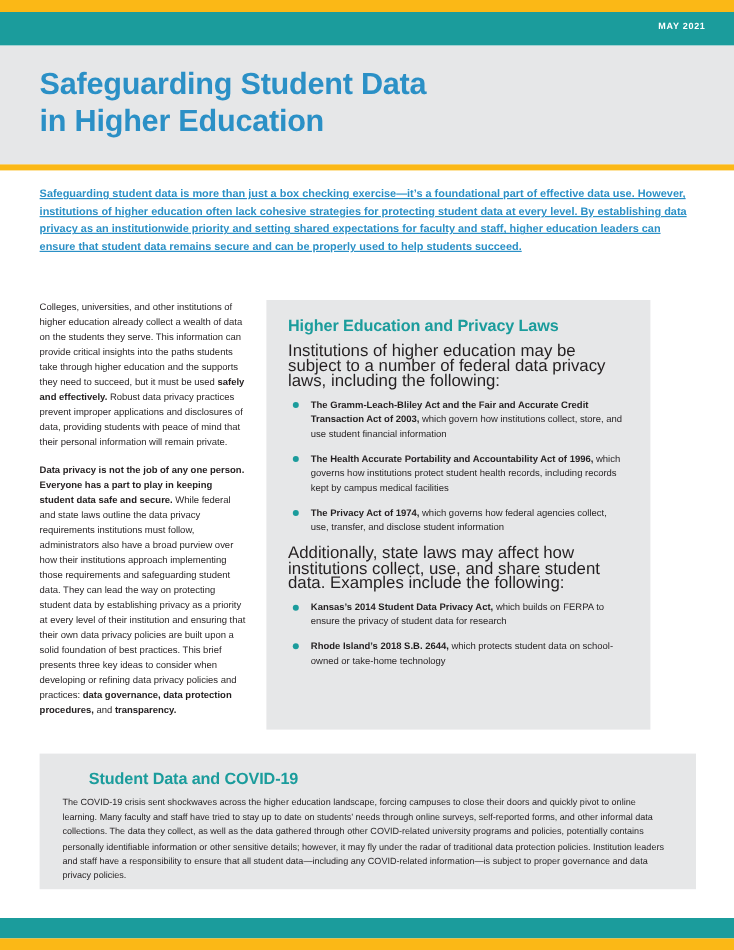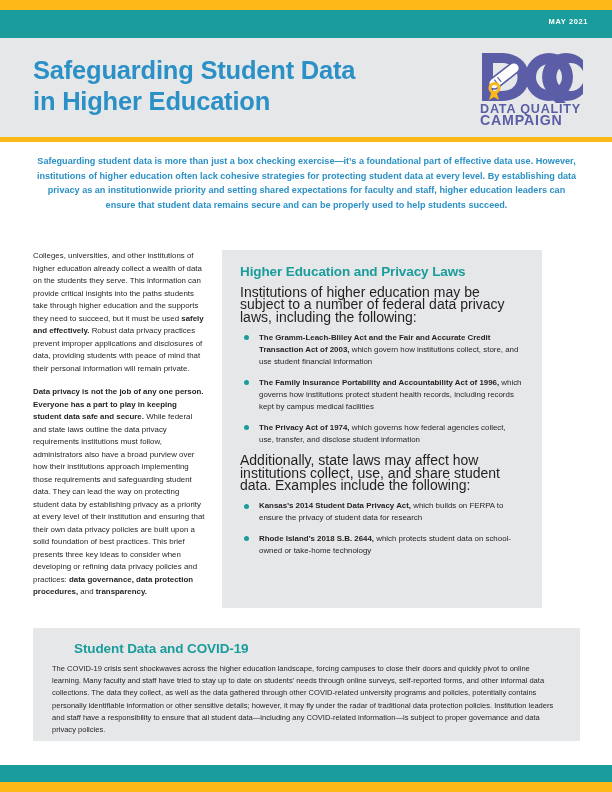--- a/index.html
+++ b/index.html
@@ -65,21 +65,22 @@
   .logo svg { display: block; }
 
   
   .intro {
     position: absolute; left: 33px; top: 154px;
     width: 547px;
     font-size: 9.1px;
     line-height: 14.6px;
     font-weight: 700;
     color: #2b90c6;
-    text-align: center;
+    text-align: left;
+    text-decoration: underline;
   }
 
   
   .left-col {
     position: absolute; left: 33px; top: 250px;
     width: 172px;
     font-size: 7.9px;
     line-height: 12.5px;
     color: #231f20;
   }
@@ -166,64 +167,37 @@
   <div class="bar-teal-top"></div>
   <div class="date-stamp">MAY 2021</div>
 
   <div class="header-block"></div>
 
   <div class="doc-title">
     <span>Safeguarding Student Data</span><br>
     <span>in Higher Education</span>
   </div>
 
-  <div class="logo">
-    <svg width="105" height="75" viewBox="0 0 105 75" xmlns="http://www.w3.org/2000/svg">
-
-      <path d="M2 2 h20 c16 0 27 10 27 24 c0 14 -11 24 -27 24 h-20 z" fill="#5b5ea6"></path>
-      <path d="M13 12 h9 c9.5 0 15.5 5.6 15.5 14 c0 8.4 -6 14 -15.5 14 h-9 z" fill="#e6e7e8"></path>
-
-      <circle cx="69" cy="26" r="24" fill="#5b5ea6"></circle>
-      <circle cx="69" cy="26" r="13" fill="#e6e7e8"></circle>
-      <path d="M74 40 l12 12 l-10 0 l-9 -9 z" fill="#5b5ea6"></path>
-
-      <path d="M103 9 a24 24 0 1 0 0 34 l0 -11 a14 14 0 1 1 0 -12 z" fill="#5b5ea6"></path>
-
-      <g transform="rotate(-38 24 28)">
-        <rect x="8" y="20" width="36" height="11" rx="5.5" fill="#ffffff" stroke="#5b5ea6" stroke-width="1.6"></rect>
-        <line x1="16" y1="22.5" x2="16" y2="28.5" stroke="#5b5ea6" stroke-width="1.2"></line>
-        <line x1="20" y1="22.5" x2="20" y2="28.5" stroke="#5b5ea6" stroke-width="1.2"></line>
-      </g>
-
-      <g>
-        <circle cx="14.5" cy="37" r="4.6" fill="none" stroke="#fbb816" stroke-width="3"></circle>
-        <path d="M11.5 41 l-2.5 8 l5 -3 l5 3 l-2.5 -8 z" fill="#fbb816"></path>
-      </g>
-
-      <text x="0" y="62" font-family="Liberation Sans, sans-serif" font-size="12.6" font-weight="700" fill="#5b5ea6" letter-spacing="0.8">DATA QUALITY</text>
-      <text x="0" y="74" font-family="Liberation Sans, sans-serif" font-size="14.2" font-weight="700" fill="#5b5ea6" letter-spacing="0.8">CAMPAIGN</text>
-    </svg>
-  </div>
 
   <div class="bar-yellow-rule"></div>
 
   <div class="intro">Safeguarding student data is more than just a box checking exercise—it’s a foundational part of effective data use. However, institutions of higher education often lack cohesive strategies for protecting student data at every level. By establishing data privacy as an institutionwide priority and setting shared expectations for faculty and staff, higher education leaders can ensure that student data remains secure and can be properly used to help students succeed.</div>
 
   <div class="left-col">
     <p><span>Colleges, universities, and other institutions of higher education already collect a wealth of data on the students they serve. This information can provide critical insights into the paths students take through higher education and the supports they need to succeed, but it must be used </span><b>safely and effectively.</b><span> Robust data privacy practices prevent improper applications and disclosures of data, providing students with peace of mind that their personal information will remain private.</span></p>
     <p><b>Data privacy is not the job of any one person. Everyone has a part to play in keeping student data safe and secure.</b><span> While federal and state laws outline the data privacy requirements institutions must follow, administrators also have a broad purview over how their institutions approach implementing those requirements and safeguarding student data. They can lead the way on protecting student data by establishing privacy as a priority at every level of their institution and ensuring that their own data privacy policies are built upon a solid foundation of best practices. This brief presents three key ideas to consider when developing or refining data privacy policies and practices: </span><b>data governance, data protection procedures,</b><span> and </span><b>transparency.</b></p>
   </div>
 
   <div class="panel">
     <div class="panel-inner">
       <div class="panel-title">Higher Education and Privacy Laws</div>
       <div class="panel-lead">Institutions of higher education may be subject to a number of federal data privacy laws, including the following:</div>
       <ul class="law-list">
         <li><span class="bullet"></span><b>The Gramm-Leach-Bliley Act and the Fair and Accurate Credit Transaction Act of 2003,</b><span> which govern how institutions collect, store, and use student financial information</span></li>
-        <li><span class="bullet"></span><b>The Family Insurance Portability and Accountability Act of 1996,</b><span> which governs how institutions protect student health records, including records kept by campus medical facilities</span></li>
+        <li><span class="bullet"></span><b>The Health Accurate Portability and Accountability Act of 1996,</b><span> which governs how institutions protect student health records, including records kept by campus medical facilities</span></li>
         <li><span class="bullet"></span><b>The Privacy Act of 1974,</b><span> which governs how federal agencies collect, use, transfer, and disclose student information</span></li>
       </ul>
       <div class="panel-lead">Additionally, state laws may affect how institutions collect, use, and share student data. Examples include the following:</div>
       <ul class="law-list">
         <li><span class="bullet"></span><b>Kansas’s 2014 Student Data Privacy Act,</b><span> which builds on FERPA to ensure the privacy of student data for research</span></li>
         <li><span class="bullet"></span><b>Rhode Island’s 2018 S.B. 2644,</b><span> which protects student data on school-owned or take-home technology</span></li>
       </ul>
     </div>
   </div>
 

